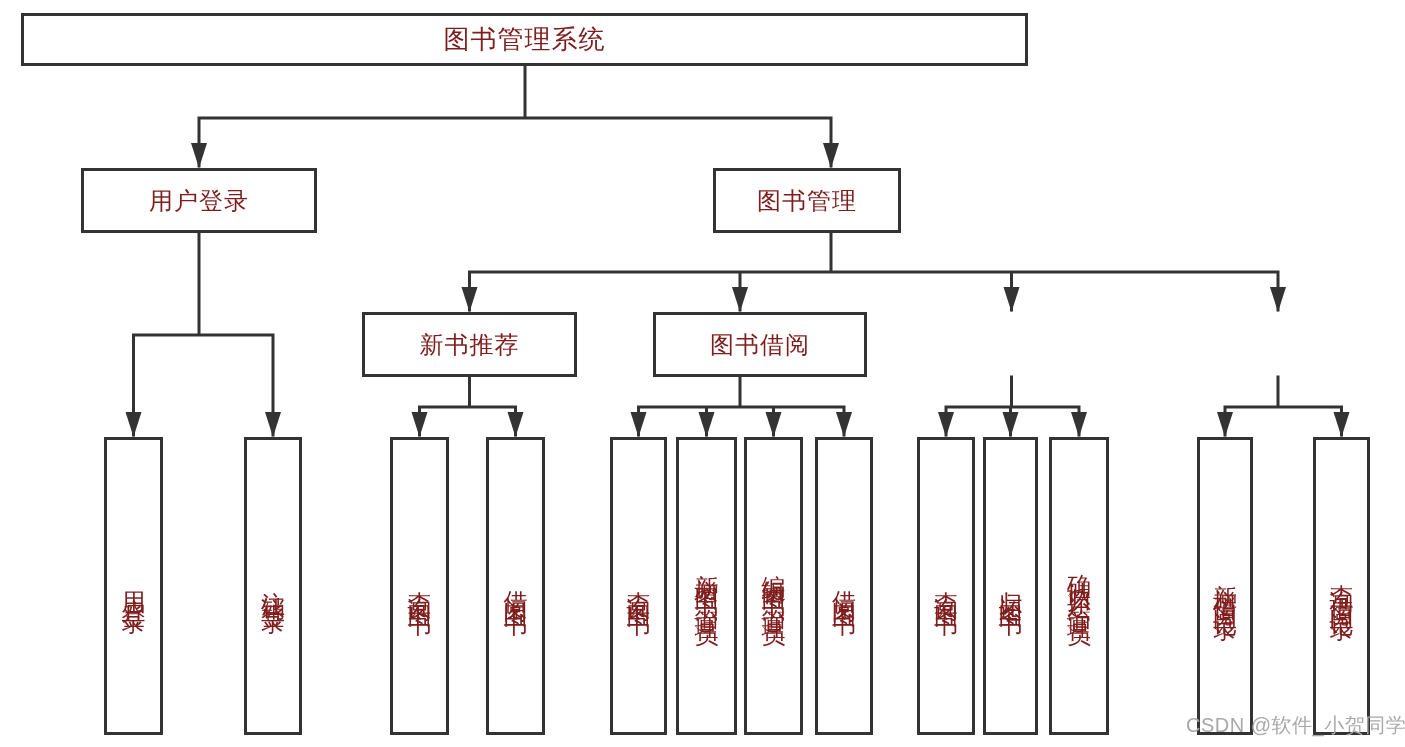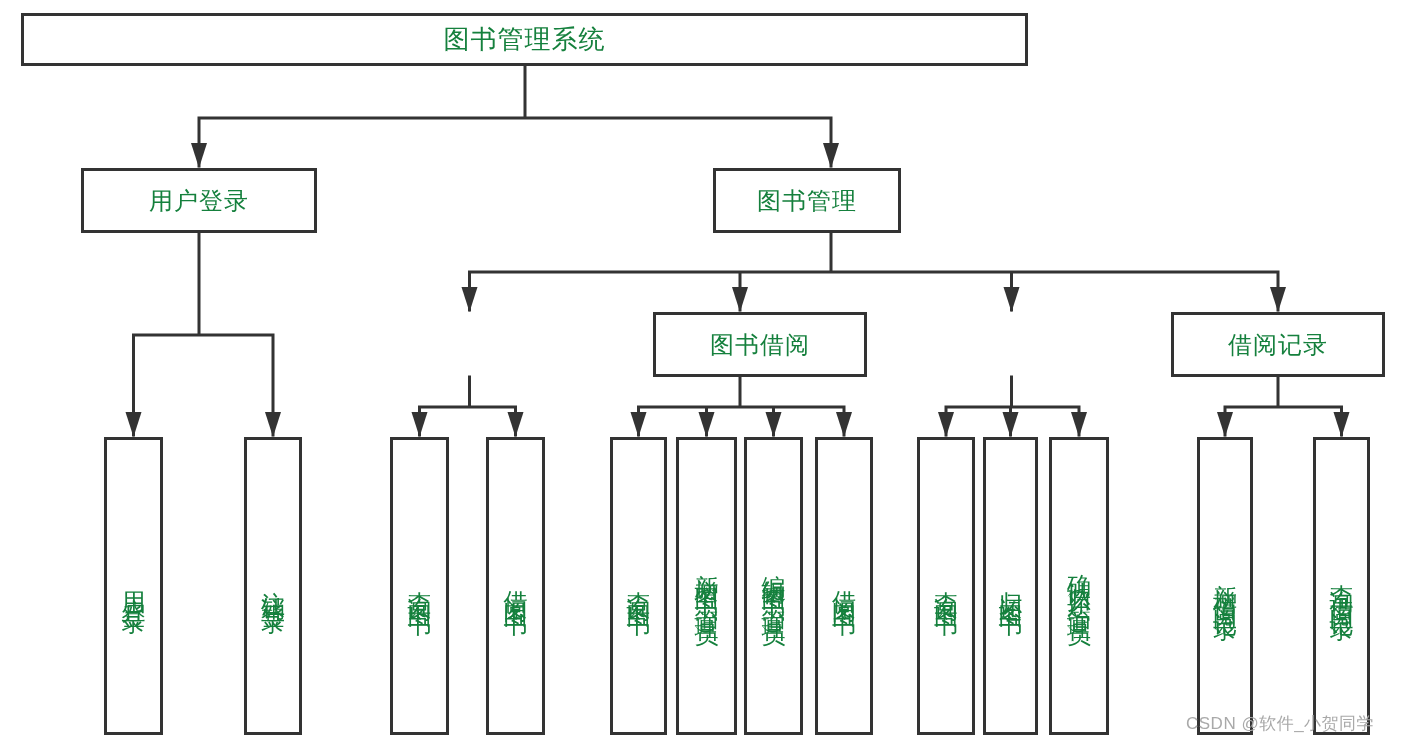--- a/index.html
+++ b/index.html
@@ -19,21 +19,21 @@
     position: absolute;
     left: 0;
     top: 0;
     z-index: 0;
   }
   .box {
     position: absolute;
     box-sizing: border-box;
     background: #ffffff;
     border: 3px solid #333333;
-    color: #15803d;
+    color: #7f1d1d;
     display: flex;
     align-items: center;
     justify-content: center;
     text-align: center;
     z-index: 1;
   }
   .box.h {
     font-size: 24px;
     letter-spacing: 1px;
     white-space: nowrap;
@@ -46,21 +46,21 @@
     font-size: 24px;
     line-height: 1;
     writing-mode: vertical-rl;
     text-orientation: mixed;
     letter-spacing: 7px;
   }
   .watermark {
     position: absolute;
     left: 1186px;
     top: 712px;
-    font-size: 17px;
+    font-size: 20px;
     color: #a9a9a9;
     letter-spacing: 0.5px;
     white-space: nowrap;
     z-index: 2;
   }
 </style>
 </head>
 <body>
 
 <div id="stage">
@@ -103,22 +103,22 @@
       <polygon points="1217,412 1233,412 1225,437"></polygon>
       <polygon points="1333.5,412 1349.5,412 1341.5,437"></polygon>
     </g>
   </svg>
 
   <div class="box h root" style="left:21px; top:13px; width:1007px; height:53px;">图书管理系统</div>
 
   <div class="box h" style="left:81px; top:168px; width:236px; height:65px;">用户登录</div>
   <div class="box h" style="left:713px; top:168px; width:188px; height:65px;">图书管理</div>
 
+  <div class="box h" style="left:362px; top:312px; width:215px; height:65px;">新书推荐</div>
   <div class="box h" style="left:653px; top:312px; width:214px; height:65px;">图书借阅</div>
-  <div class="box h" style="left:1171px; top:312px; width:214px; height:65px;">借阅记录</div>
 
   <div class="box v" style="left:104px; top:437px; width:59px; height:298px;">用户登录</div>
   <div class="box v" style="left:244px; top:437px; width:58px; height:298px;">注销登录</div>
 
   <div class="box v" style="left:390px; top:437px; width:59px; height:298px;">查询图书</div>
   <div class="box v" style="left:486px; top:437px; width:59px; height:298px;">借阅图书</div>
 
   <div class="box v" style="left:610px; top:437px; width:57px; height:298px;">查询图书</div>
   <div class="box v" style="left:676px; top:437px; width:61px; height:298px;">新增图书（管理员）</div>
   <div class="box v" style="left:744px; top:437px; width:59px; height:298px;">编辑图书（管理员）</div>

